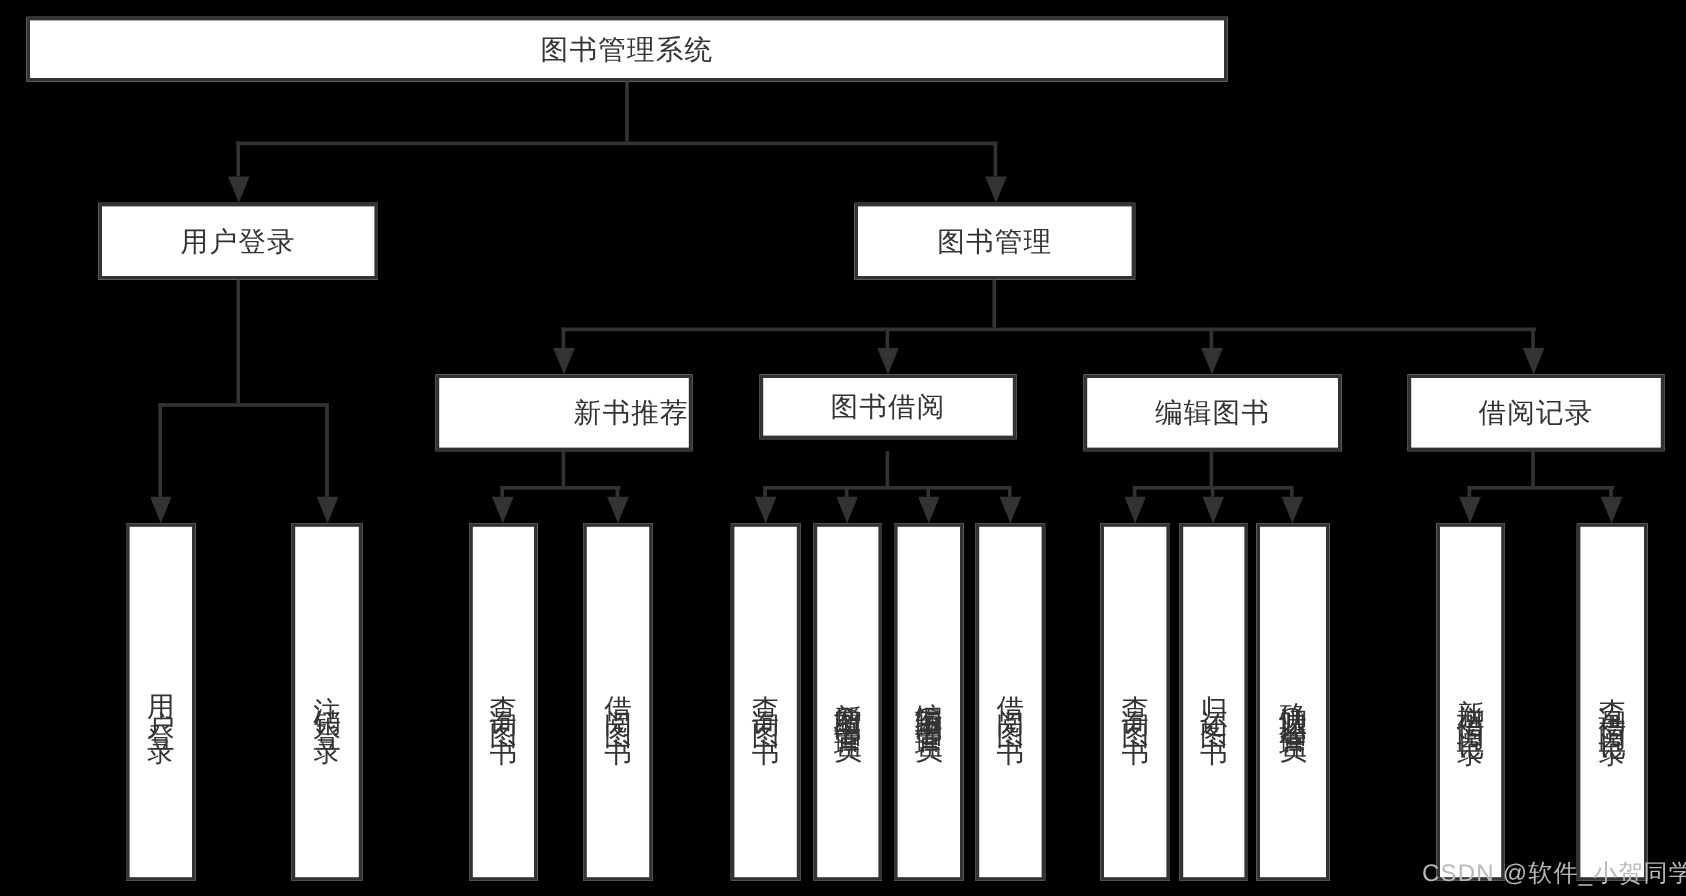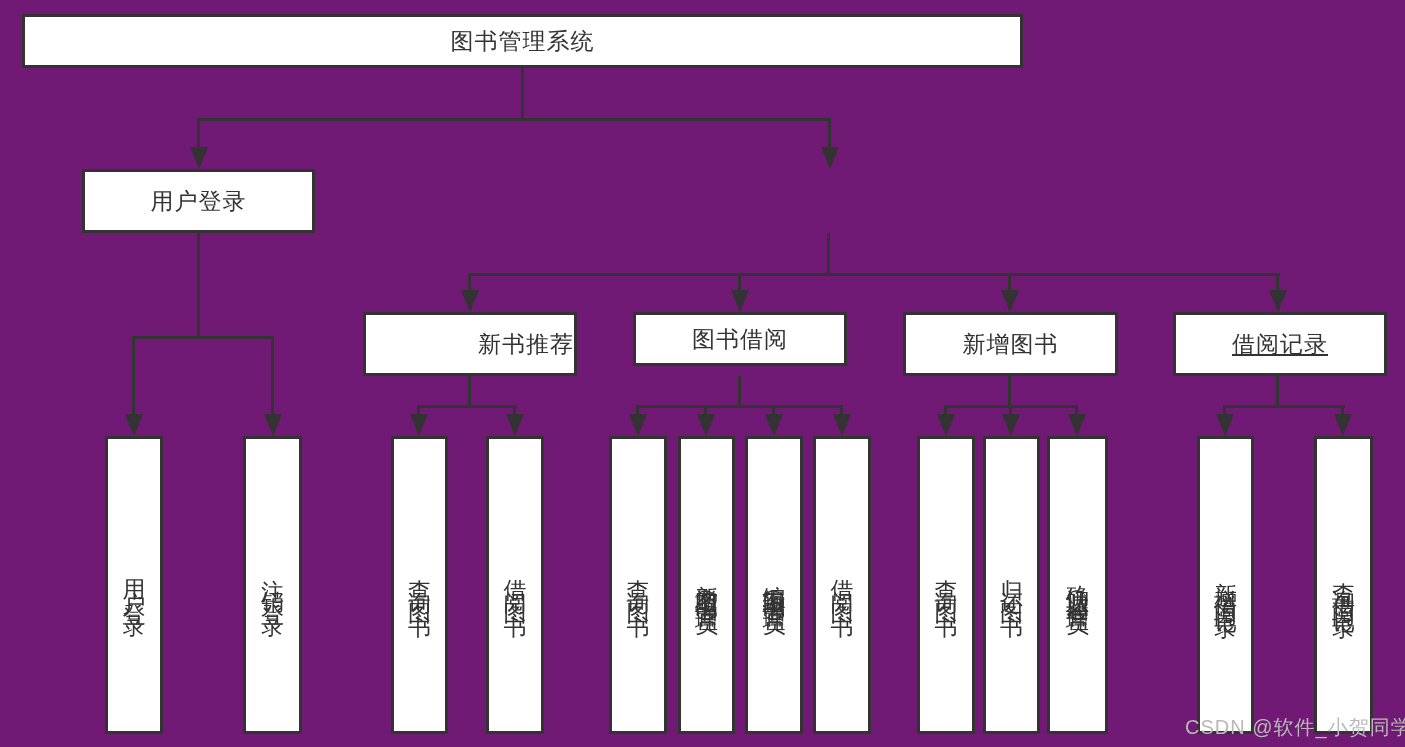--- a/index.html
+++ b/index.html
@@ -1,17 +1,17 @@
 <!DOCTYPE html>
 <html><head>
 <meta charset="utf-8">
 <style>
   html,body{margin:0;padding:0;background:#ffffff;}
   .stage{
-    position:relative;width:1405px;height:747px;background:#701a75;overflow:hidden;
+    position:relative;width:1405px;height:747px;background:#000000;overflow:hidden;
     font-family:"Liberation Sans","DejaVu Sans",sans-serif;color:#333333;
   }
   .node{
     position:absolute;box-sizing:border-box;border:3px solid #333333;background:#ffffff;
     display:flex;align-items:center;justify-content:center;
     font-size:23px;letter-spacing:1px;color:#333333;
   }
   .leaf{
     position:absolute;box-sizing:border-box;border:3px solid #333333;background:#ffffff;
     display:flex;align-items:center;justify-content:center;
@@ -40,31 +40,34 @@
 
 <div class="stage">
 
   <div class="node" style="left:22px;top:14px;width:1001px;height:54px;">
     <span>图书管理系统</span>
   </div>
 
   <div class="node" style="left:82px;top:169px;width:233px;height:64px;">
     <span>用户登录</span>
   </div>
+  <div class="node" style="left:712px;top:169px;width:234px;height:64px;">
+    <span>图书管理</span>
+  </div>
 
   <div class="node" style="left:363px;top:312px;width:214px;height:64px;justify-content:flex-end;">
     <span>新书推荐</span>
   </div>
   <div class="node" style="left:633px;top:312px;width:214px;height:54px;">
     <span>图书借阅</span>
   </div>
   <div class="node" style="left:903px;top:312px;width:215px;height:64px;">
-    <span>新增图书</span>
+    <span>编辑图书</span>
   </div>
-  <div class="node" style="left:1173px;top:312px;width:214px;height:64px;text-decoration:underline;">
+  <div class="node" style="left:1173px;top:312px;width:214px;height:64px;">
     <span>借阅记录</span>
   </div>
 
   <div class="leaf" style="left:105px;top:436px;width:58px;height:298px;">
     <span class="vtext gap4">用户登录</span>
   </div>
   <div class="leaf" style="left:243px;top:436px;width:59px;height:298px;">
     <span class="vtext gap4">注销登录</span>
   </div>
 

